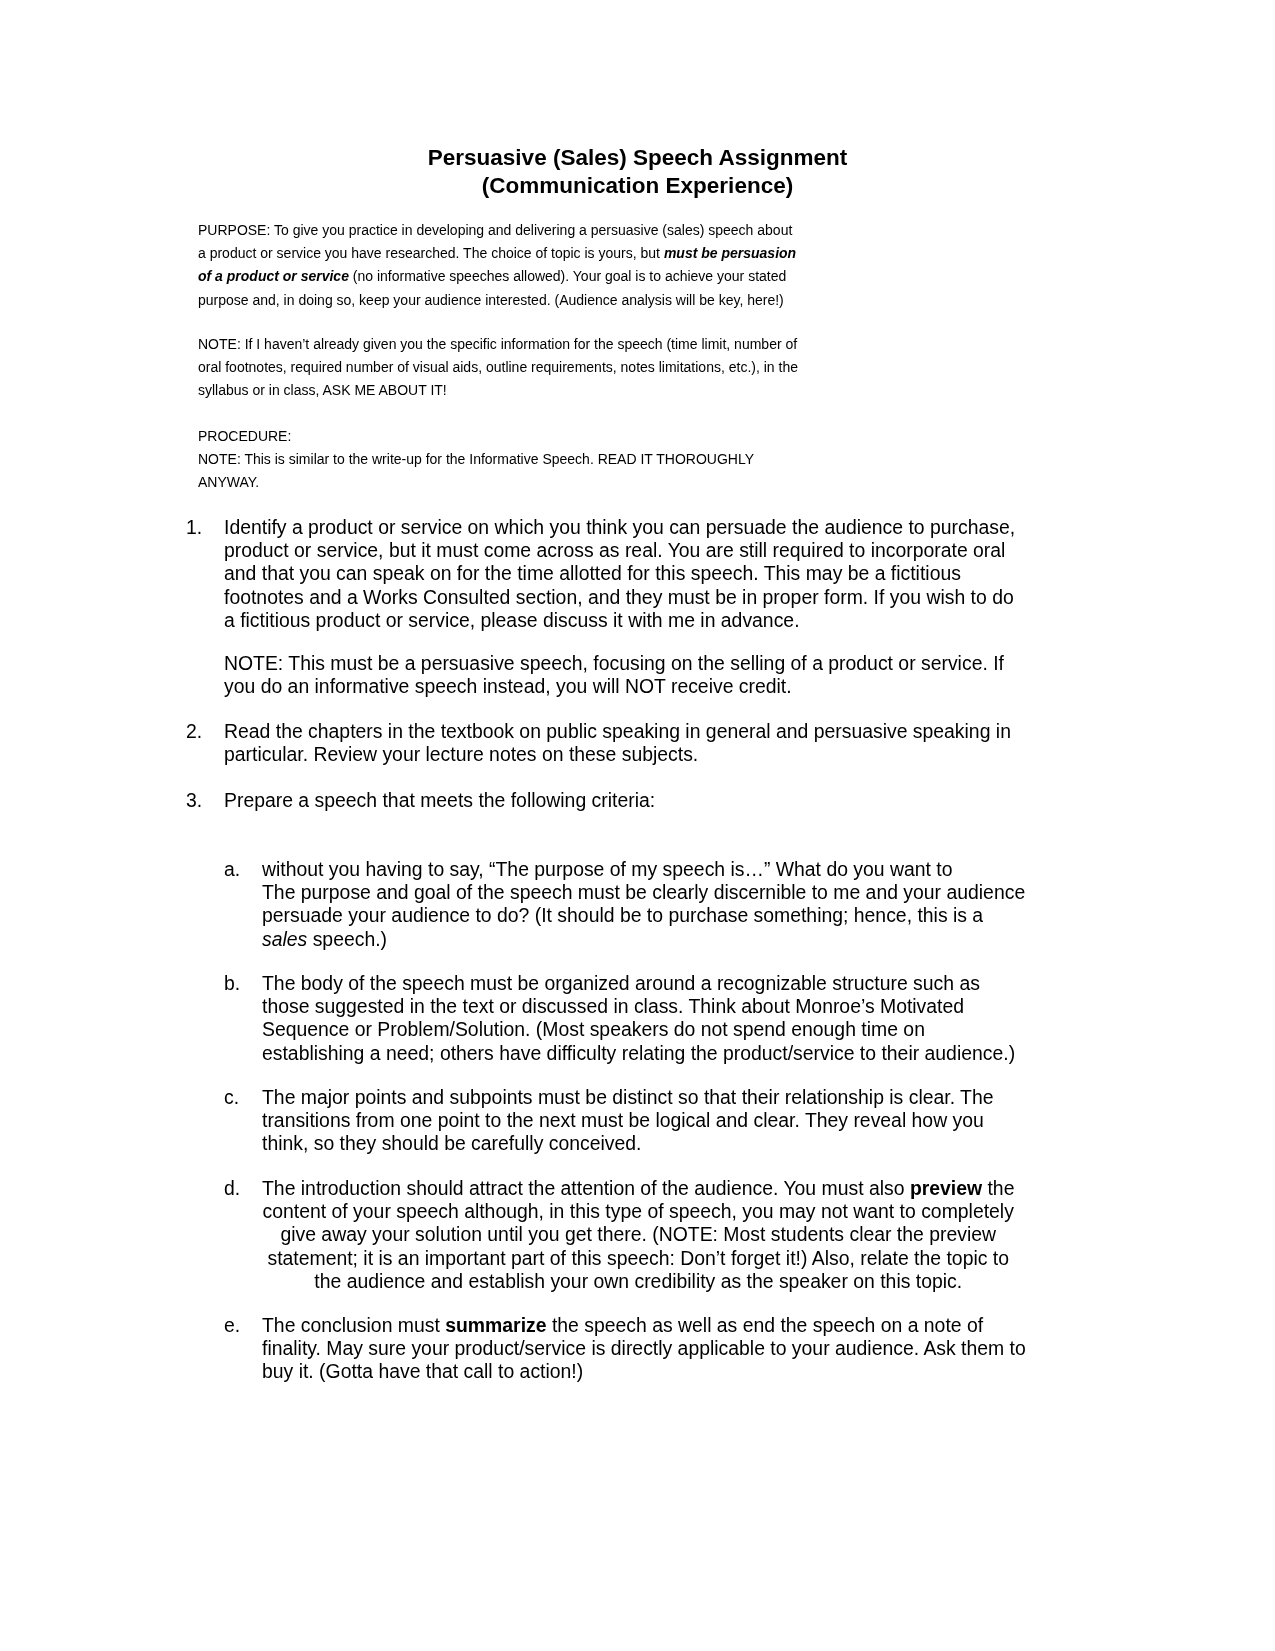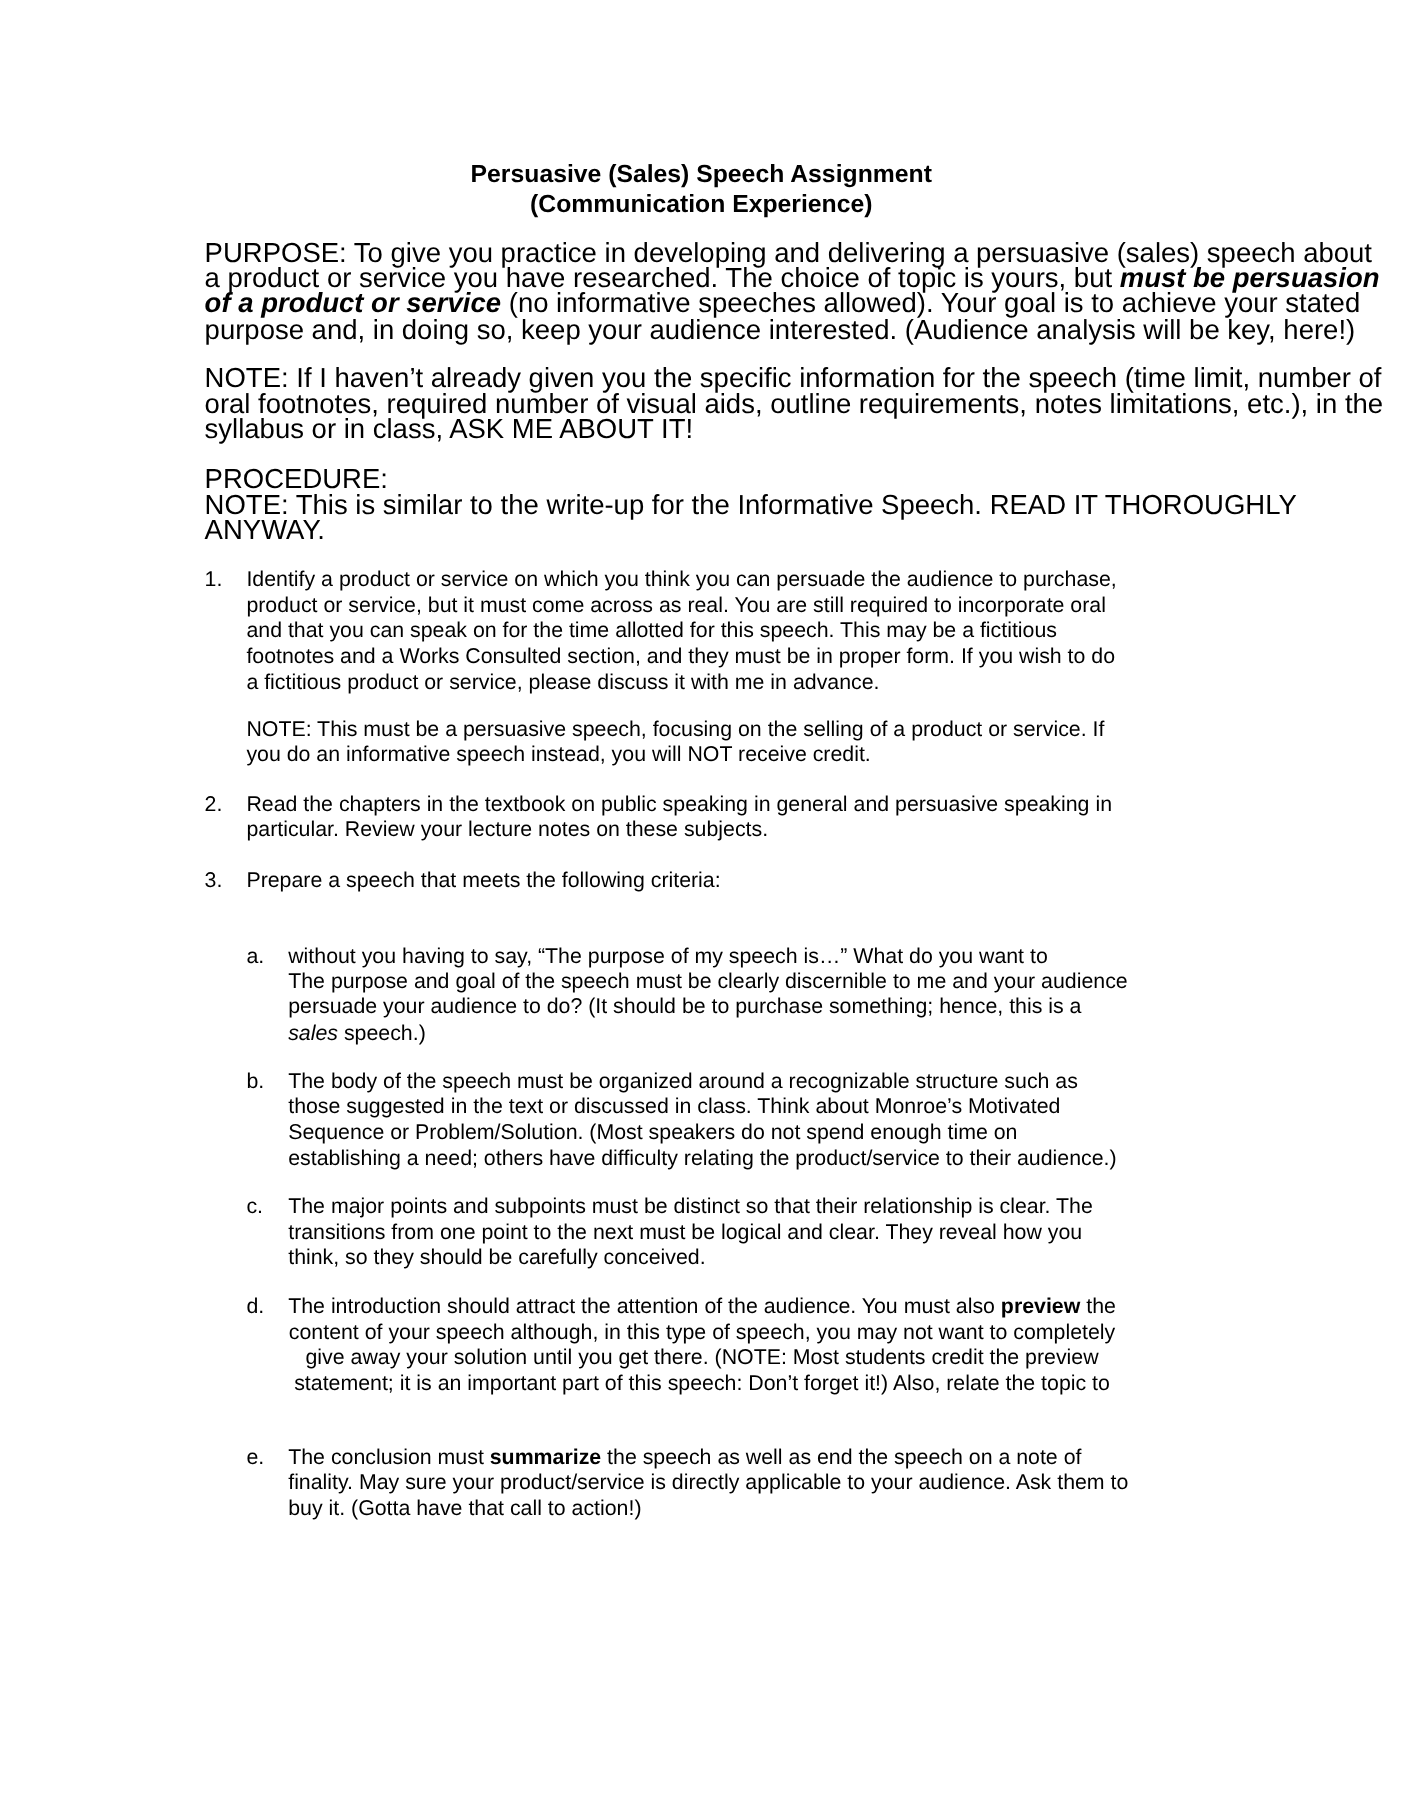--- a/index.html
+++ b/index.html
@@ -29,23 +29,23 @@
       top: 144px;
       width: 1275px;
       text-align: center;
       font-weight: bold;
       font-size: 22.5px;
       line-height: 28px;
     }
     .title-line { display: block; }
     .body-text {
       position: absolute;
-      left: 186px;
+      left: 198px;
       width: 900px;
-      font-size: 25px;
+      font-size: 14px;
       line-height: 23.2px;
       white-space: nowrap;
     }
     .line { display: block; height: 23.2px; }
     .item {
       position: absolute;
       font-size: 19.4px;
       line-height: 23.2px;
       white-space: nowrap;
     }
@@ -149,22 +149,23 @@
       <span class="line">transitions from one point to the next must be logical and clear. They reveal how you</span>
       <span class="line">think, so they should be carefully conceived.</span>
     </div>
   </div>
 
   <div class="item" style="left:224px; top:1177px; width:860px; height:120px;">
     <span class="marker" style="left:0;">d.</span>
     <div class="item-text" style="left:38px;text-align:center;">
       <span class="line"><span>The introduction should attract the attention of the audience. You must also </span><span class="b">preview</span><span> the</span></span>
       <span class="line">content of your speech although, in this type of speech, you may not want to completely</span>
-      <span class="line">give away your solution until you get there. (NOTE: Most students credit the preview</span>
+      <span class="line">give away your solution until you get there. (NOTE: Most students clear the preview</span>
       <span class="line">statement; it is an important part of this speech: Don’t forget it!) Also, relate the topic to</span>
+      <span class="line">the audience and establish your own credibility as the speaker on this topic.</span>
     </div>
   </div>
 
   <div class="item" style="left:224px; top:1314px; width:860px; height:72px;">
     <span class="marker" style="left:0;">e.</span>
     <div class="item-text" style="left:38px;">
       <span class="line"><span>The conclusion must </span><span class="b">summarize</span><span> the speech as well as end the speech on a note of</span></span>
       <span class="line">finality. May sure your product/service is directly applicable to your audience. Ask them to</span>
       <span class="line">buy it. (Gotta have that call to action!)</span>
     </div>

